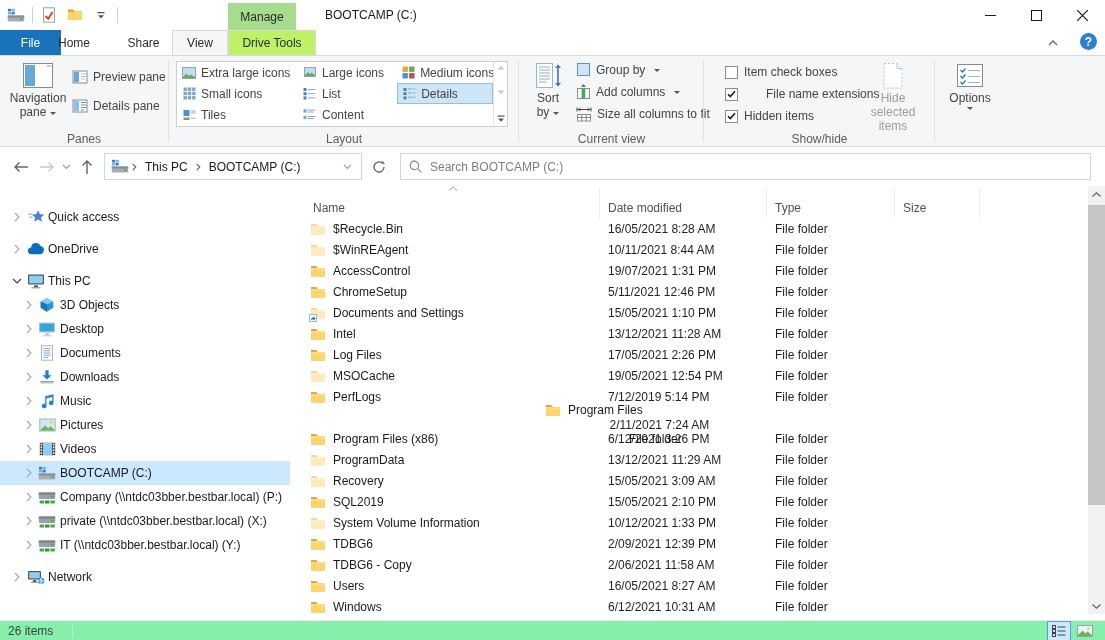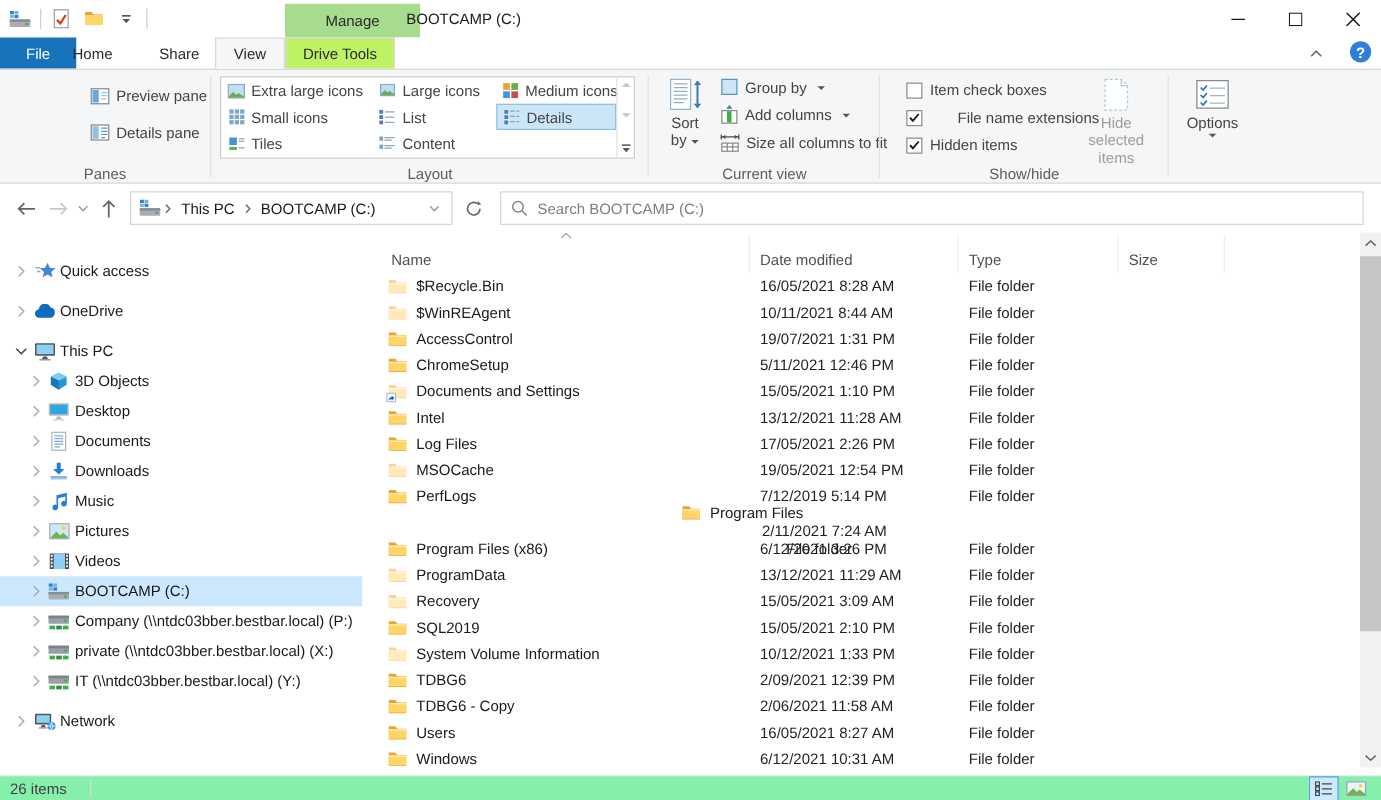--- a/index.html
+++ b/index.html
@@ -6,21 +6,21 @@
   html,body { background:#e6e6e6; }
   body { font-family:"Liberation Sans","DejaVu Sans",sans-serif; font-size:12px; color:#1a1a1a; }
   .window { position:relative; width:1105px; height:640px; background:#fff; overflow:hidden;
             box-shadow:0 0 0 1px #b6b6b6; }
 
   
   .titlebar { position:absolute; left:0; top:0; width:1105px; height:30px; background:#fff; }
   .qat { position:absolute; left:6px; top:4px; display:flex; align-items:center; gap:6px; height:22px; }
   .qat .sep { width:1px; height:16px; background:#cfcfcf; }
   .qat-btn { display:flex; align-items:center; justify-content:center; width:20px; height:20px; }
-  .ctx-group { position:absolute; left:228px; top:3px; width:108px; height:27px;
+  .ctx-group { position:absolute; left:228px; top:3px; width:68px; height:27px;
                background:#a7db8d; display:flex; align-items:center; justify-content:center; color:#2b2b2b; }
   .win-title { position:absolute; left:325px; top:8px; color:#1a1a1a; }
   .win-controls { position:absolute; right:0; top:0; display:flex; }
   .win-btn { width:46px; height:30px; display:flex; align-items:center; justify-content:center; }
 
   
   .tabrow { position:absolute; left:0; top:30px; width:1105px; height:25px; background:#fff; }
   .tab { position:absolute; top:0; height:25px; display:flex; align-items:center; justify-content:center; color:#2b2b2b; }
   .tab-file { left:0; width:61px; background:#1973bb; color:#fff; }
   .tab-home { left:47px; width:54px; }
@@ -198,20 +198,29 @@
         </svg>
       </div>
     <div class="help-btn">
         <span>?</span>
       </div>
   </div>
 
   <div class="ribbon">
 
     <div class="grp-panes">
+      <div class="bigbtn" style="left:8px; top:5px; width:60px;">
+        <svg width="34" height="30" viewBox="0 0 34 30">
+          <rect x="2.5" y="2.5" width="29" height="24" fill="#fff" stroke="#8a8a8a"></rect>
+          <rect x="4" y="4" width="10" height="21" fill="#66a8d8"></rect>
+          <rect x="26" y="4" width="4" height="2" fill="#c9c9c9"></rect>
+        </svg>
+        <span>Navigation</span>
+        <span><span>pane</span><span class="caret"></span></span>
+      </div>
       <div class="smallbtn" style="left:72px; top:14px;">
         <svg width="16" height="14" viewBox="0 0 16 14">
           <rect x="1" y="1" width="14" height="12" fill="#fff" stroke="#8a8a8a"></rect>
           <rect x="2" y="2" width="5" height="10" fill="#66a8d8"></rect>
           <path d="M9 4h5M9 6.5h5M9 9h4" stroke="#9cc3e0"></path>
         </svg>
         <span>Preview pane</span>
       </div>
       <div class="smallbtn" style="left:72px; top:43px;">
         <svg width="16" height="14" viewBox="0 0 16 14">

